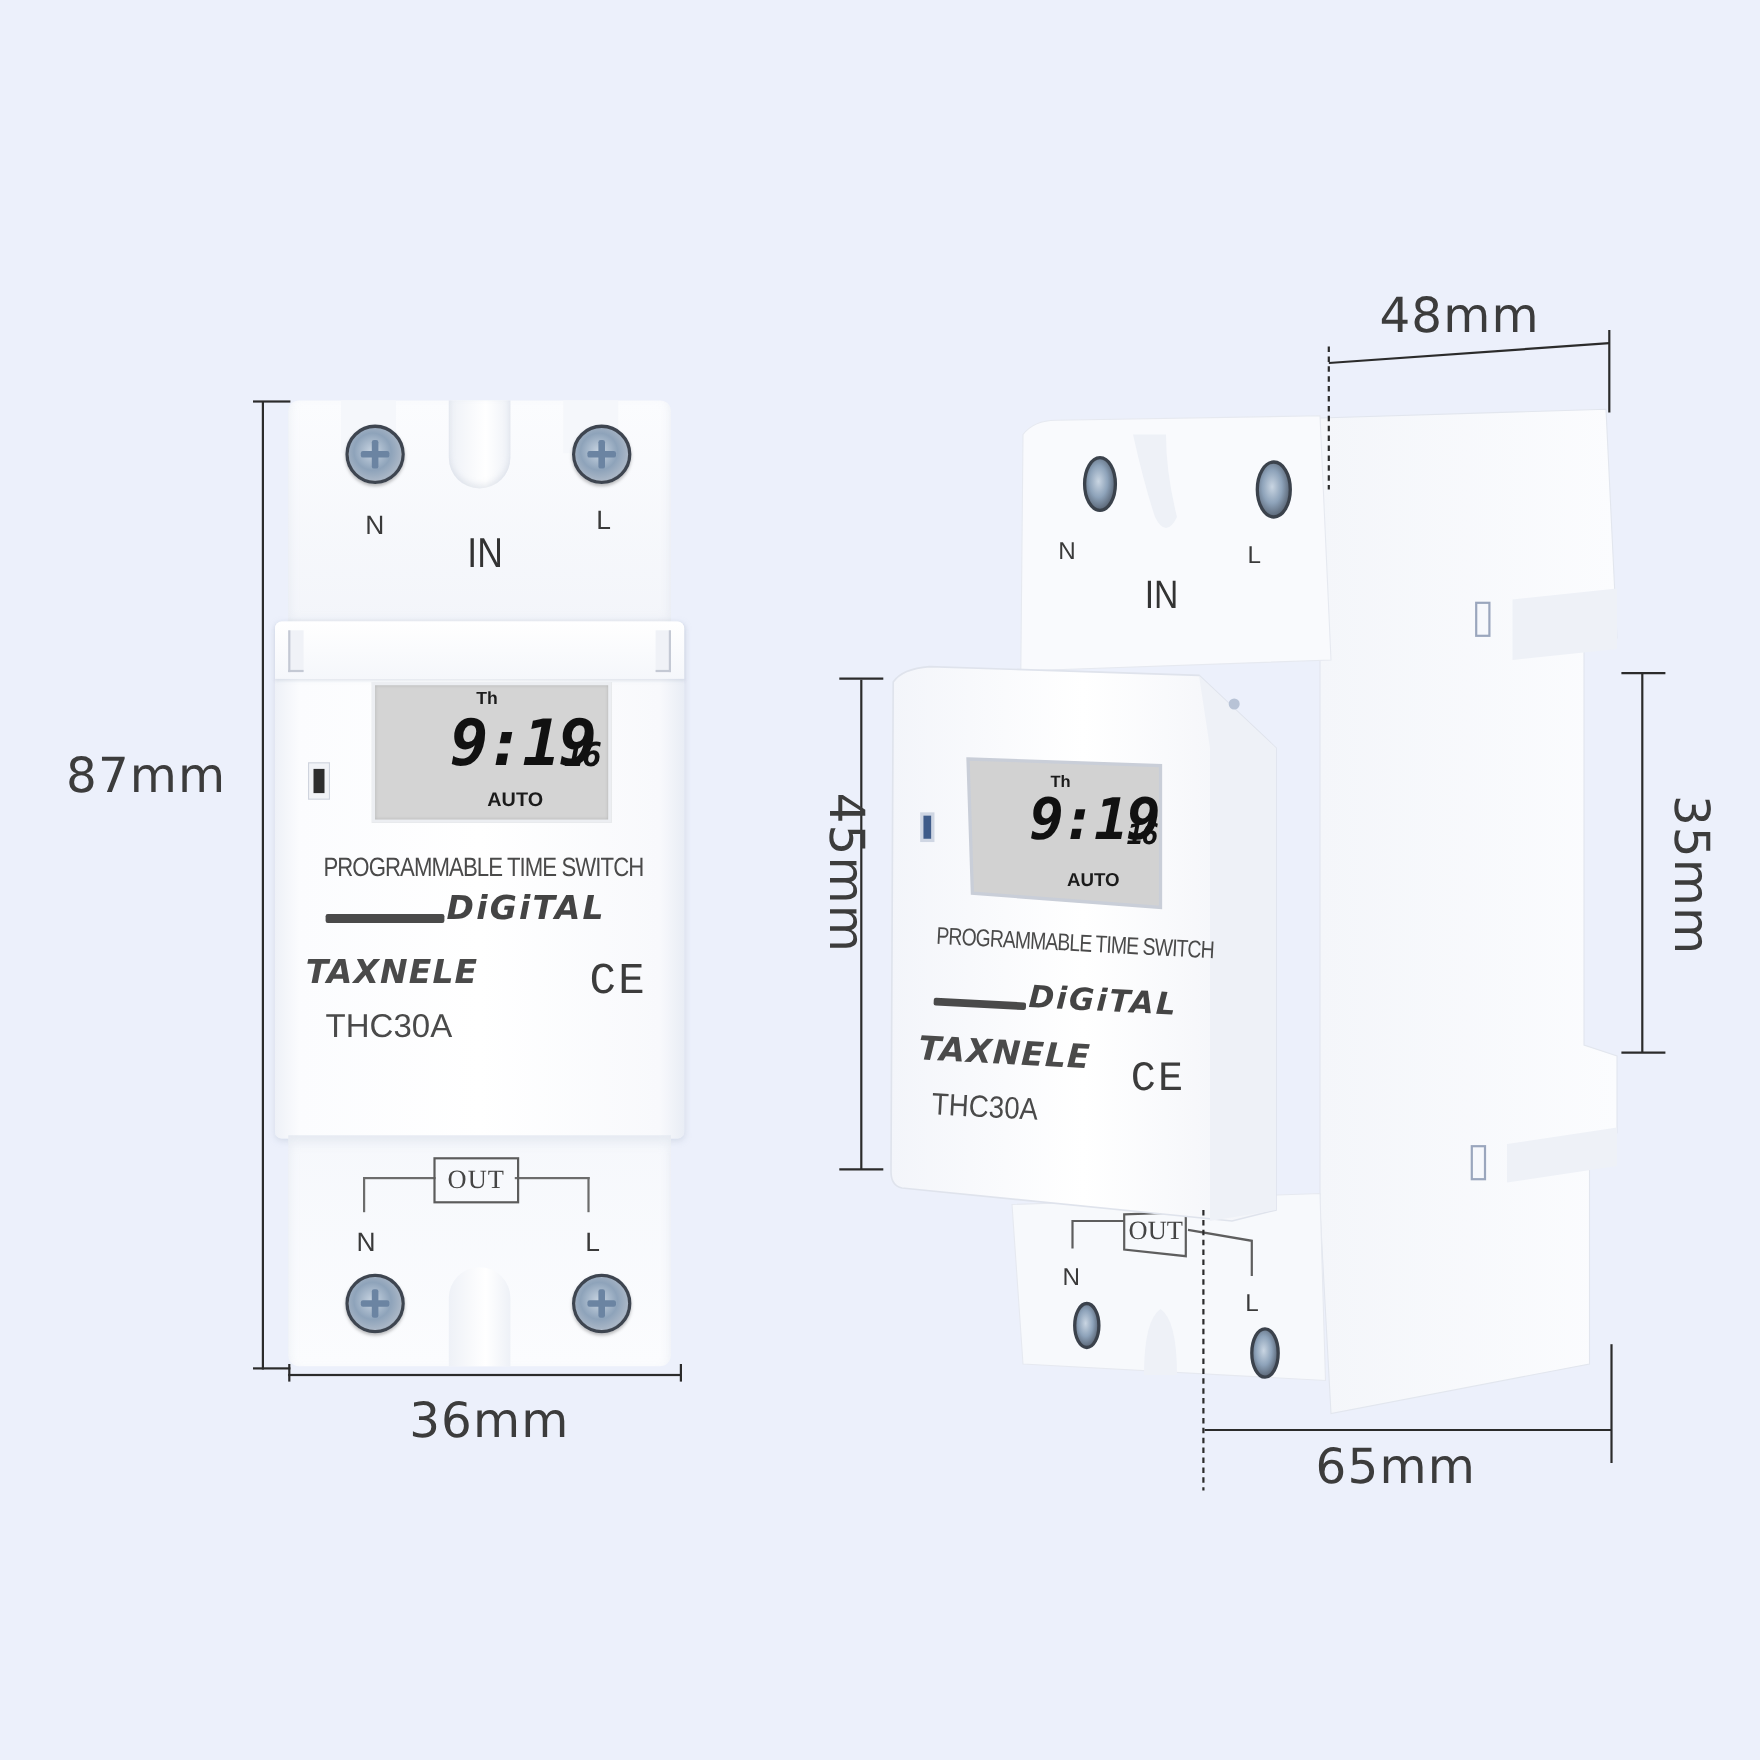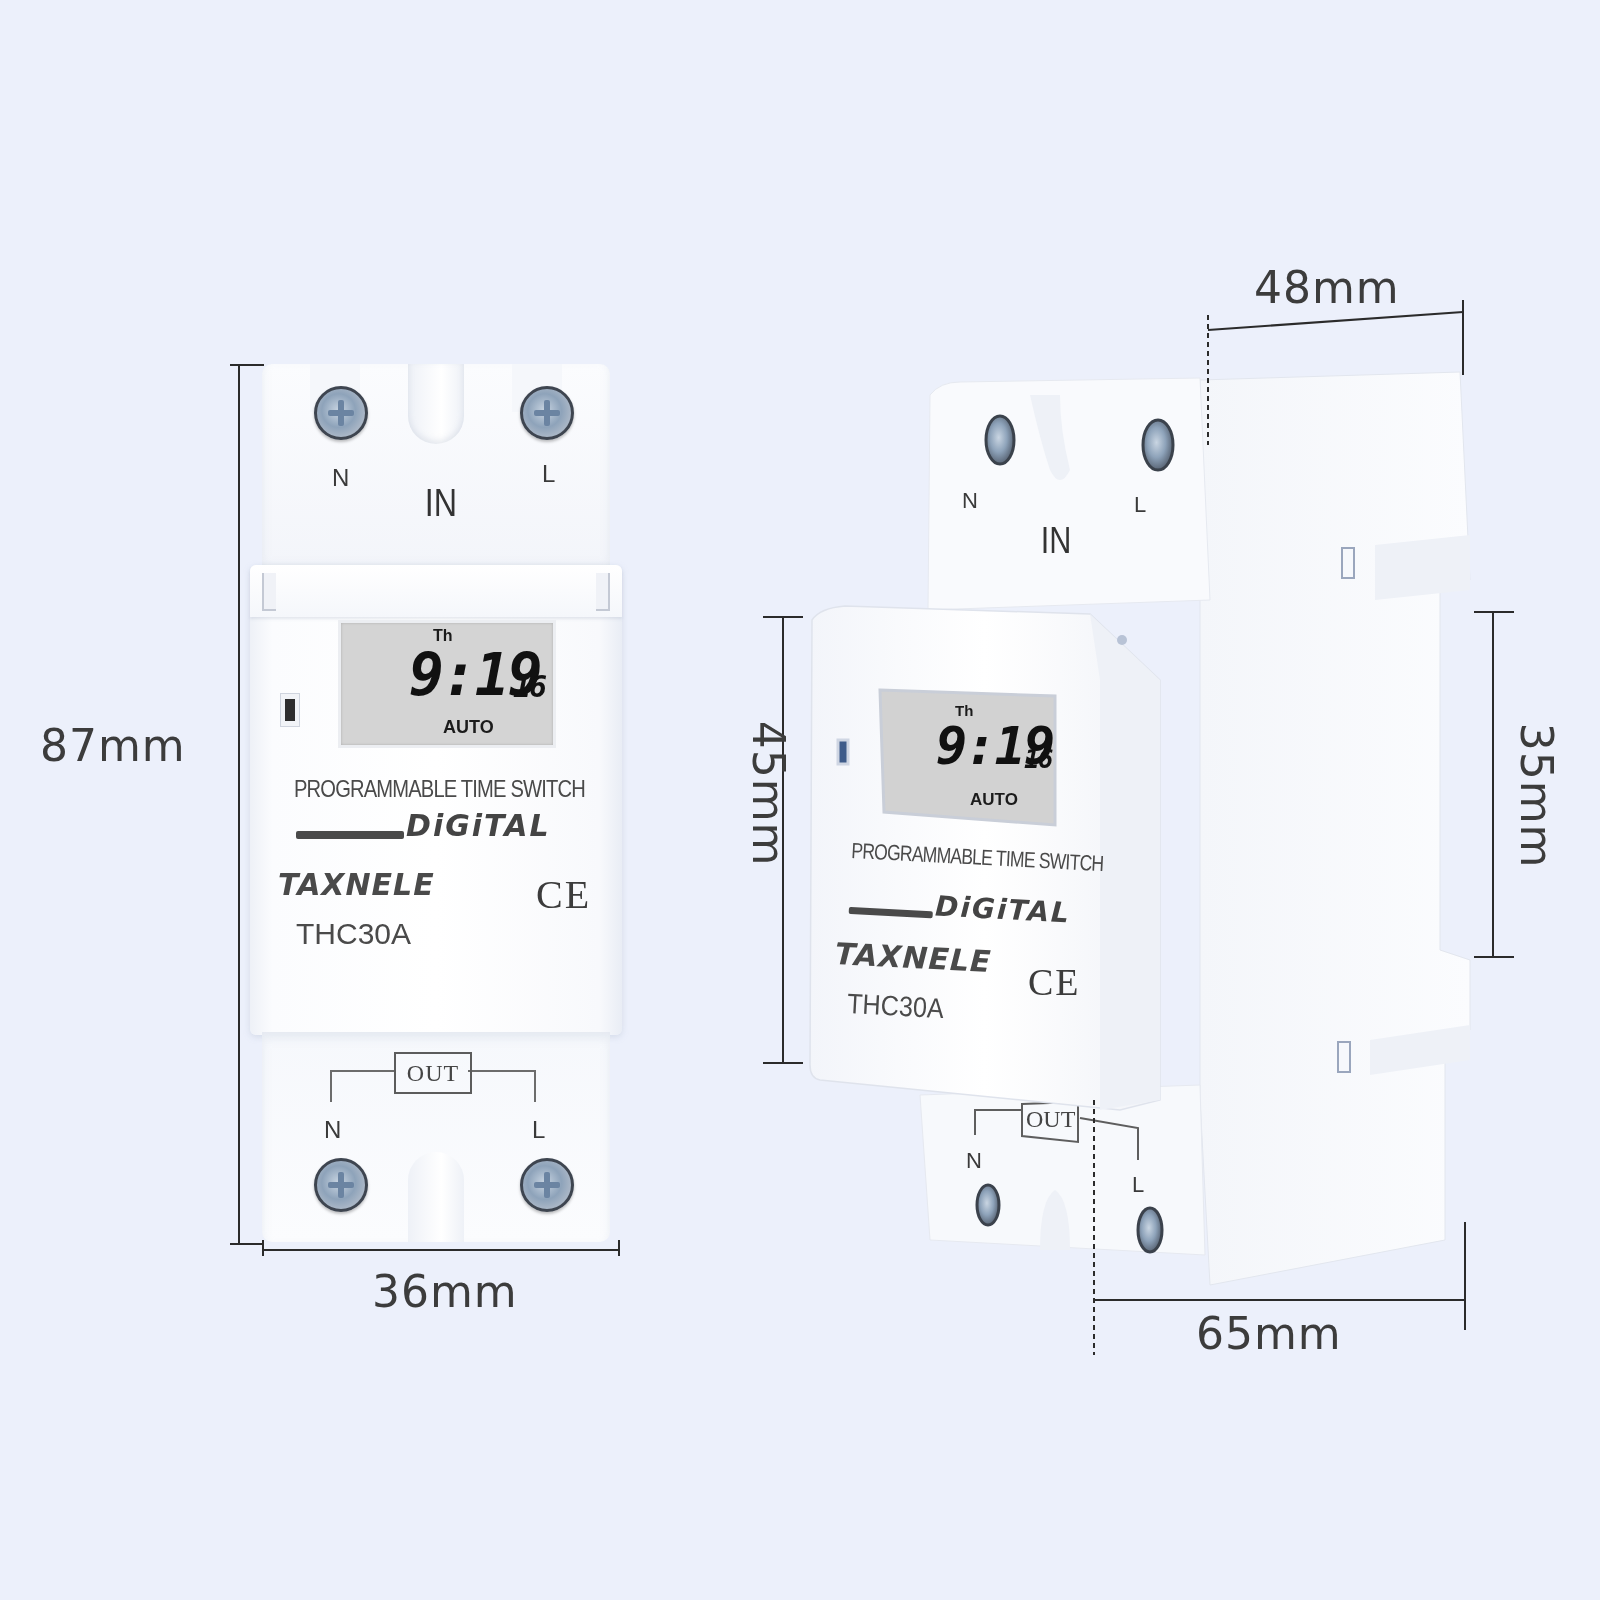--- a/index.html
+++ b/index.html
@@ -39,32 +39,32 @@
 
   .switch-btn { position: absolute; width: 20px; height: 34px; background: #f1f3f7; border: 1px solid #cfd4de; }
   .switch-btn::after { content: ""; position: absolute; left: 4px; top: 5px; width: 10px; height: 22px; background: #2e2e2e; }
 
   .prog { position: absolute; font-family: "Liberation Sans", sans-serif; color: #4a4a4a; white-space: nowrap; transform-origin: left top; letter-spacing: -1px; }
   .digital-row { position: absolute; display: flex; align-items: flex-end; }
   .digital-bar { height: 8px; background: #4a4a4a; border-radius: 2px; }
   .digital-word { font-family: "DejaVu Sans", sans-serif; font-weight: bold; font-style: italic; color: #444; letter-spacing: 2px; line-height: 1; }
   .brand { position: absolute; font-family: "DejaVu Sans", sans-serif; font-weight: bold; font-style: italic; color: #4a4a4a; letter-spacing: 1px; }
   .model { position: absolute; font-family: "Liberation Sans", sans-serif; color: #4a4a4a; }
-  .ce { position: absolute; font-family: Liberation Serif, serif; color: #3c3c3c; letter-spacing: 2px; }
+  .ce { position: absolute; font-family: Liberation Mono, monospace; color: #3c3c3c; letter-spacing: 2px; }
 
   .out-box { position: absolute; border: 2px solid #5c5c5c; font-family: "Liberation Serif", serif; color: #454545; text-align: center; letter-spacing: 1px; }
   .wire { position: absolute; border: 2px solid #6c6c6c; }
 </style>
 </head>
 <body>
 
 <div class="dim-line" style="left:238px; top:365px; width:2px; height:880px;"></div>
 <div class="dim-line" style="left:230px; top:364px; width:34px; height:2px;"></div>
 <div class="dim-line" style="left:230px; top:1243px; width:34px; height:2px;"></div>
-<div class="dim-label" style="left:40px; top:680px;margin-top:40px;">87mm</div>
+<div class="dim-label" style="left:60px; top:680px;">87mm</div>
 
 <div class="dim-line" style="left:262px; top:1249px; width:358px; height:2px;"></div>
 <div class="dim-line" style="left:262px; top:1240px; width:2px; height:16px;"></div>
 <div class="dim-line" style="left:618px; top:1240px; width:2px; height:16px;"></div>
 <div class="dim-label" style="left:372px; top:1266px;">36mm</div>
 
 <div class="front">
   <div class="f-top">
     <div class="slot" style="left:48px;"></div>
     <div class="groove" style="left:146px;"></div>

